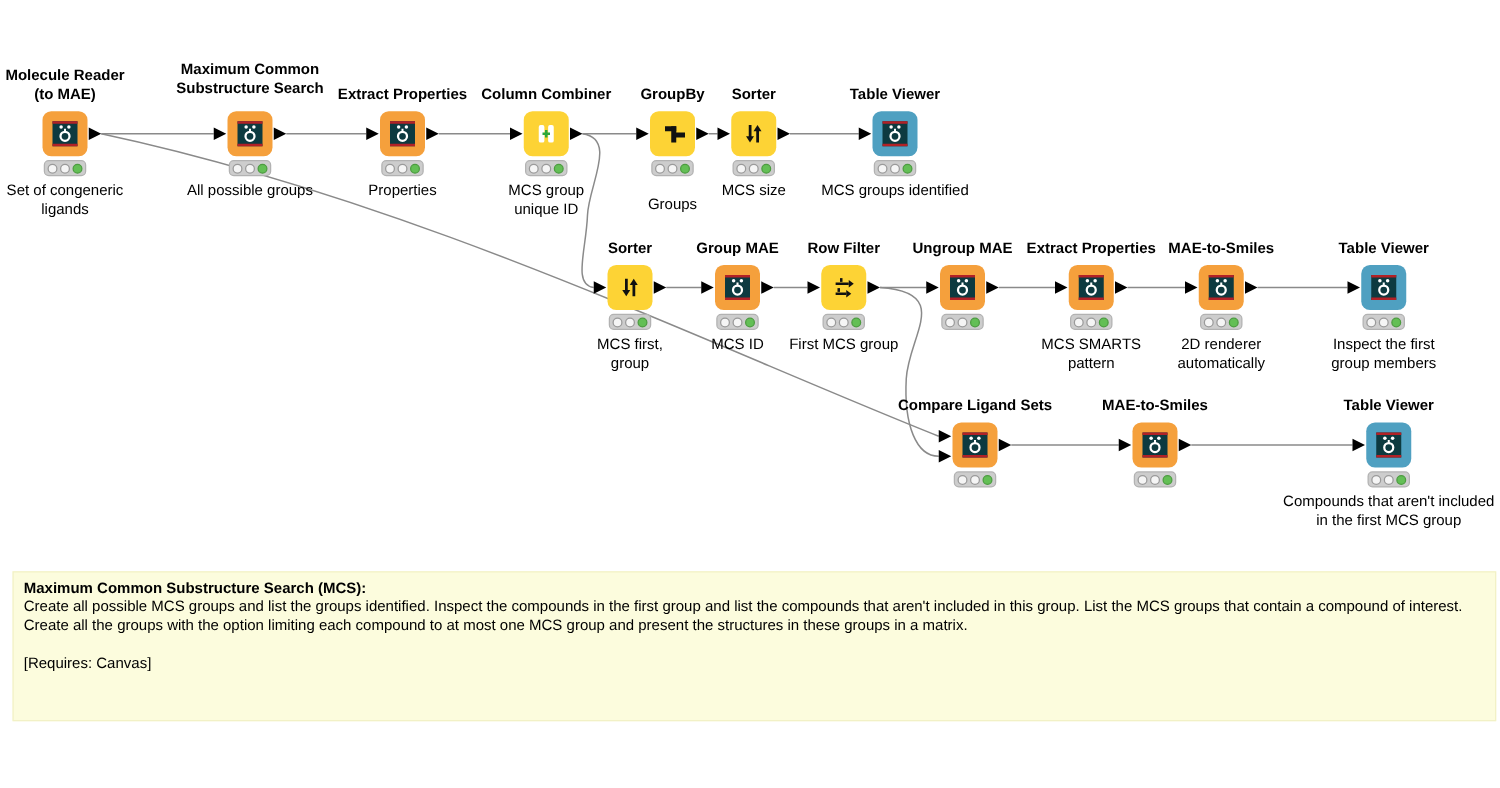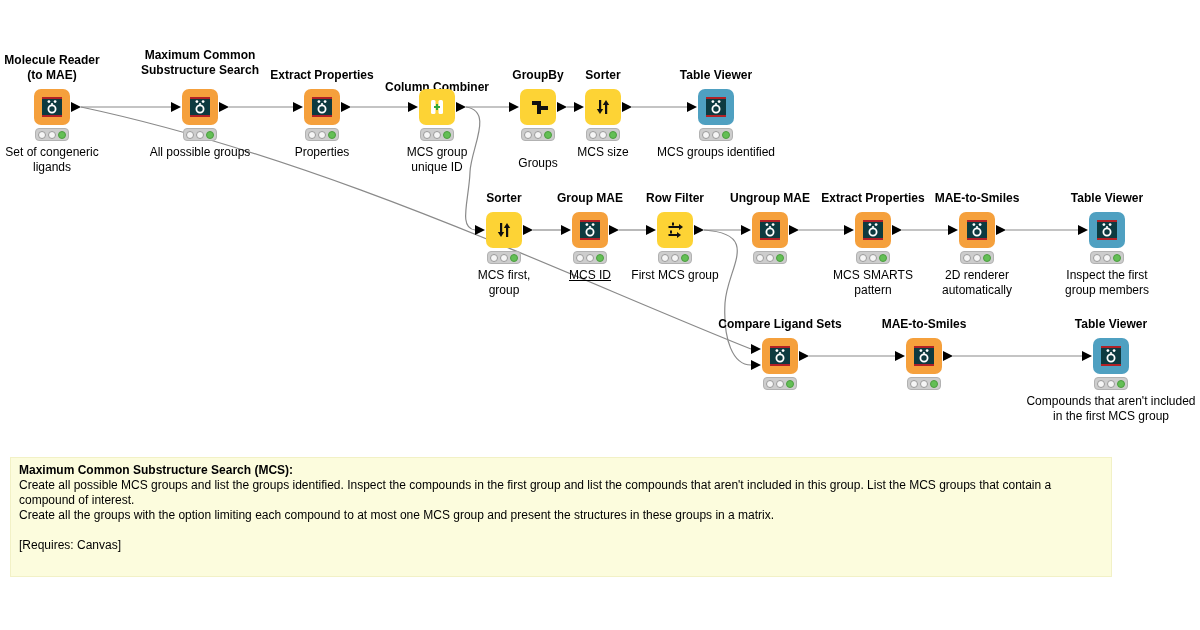--- a/index.html
+++ b/index.html
@@ -25,21 +25,21 @@
   .node-label{position:absolute;width:300px;text-align:center;font-size:12px;line-height:15px;white-space:nowrap;}
   .lights{
     position:absolute;width:34px;height:13px;background:#cdcdcd;border:1px solid #b2b2b2;
     border-radius:4px;display:flex;align-items:center;justify-content:space-between;
     padding:0 2px;box-sizing:border-box;
   }
   .bulb{width:8px;height:8px;border-radius:50%;box-sizing:border-box;}
   .bulb.off{background:#f5f5f5;border:1px solid #9a9a9a;}
   .bulb.green{background:#63bf55;border:1px solid #4c9c40;}
   #annotation{
-    position:absolute;left:10px;top:457px;width:1102px;height:120px;box-sizing:border-box;
+    position:absolute;left:10px;top:457px;width:1187px;height:120px;box-sizing:border-box;
     background:#fcfcdd;border:1px solid #f2f1c6;padding:5px 8px;font-size:12px;line-height:15px;
   }
   #annotation .head{font-weight:700;}
   .ann-line{min-height:15px;}
 </style>
 </head>
 <body>
 
 <div id="canvas">
   <svg id="wires" xmlns="http://www.w3.org/2000/svg">
@@ -126,21 +126,21 @@
         <div class="port" style="left: 37px; top: 13px;"></div>
       </div>
       <div class="lights" style="left: 305px; top: 128px;">
         <span class="bulb off"></span>
         <span class="bulb off"></span>
         <span class="bulb green"></span>
       </div>
       <div class="node-label" style="left: 172px; top: 145px;">
         <div>Properties</div>
       </div>
-      <div class="node-title" style="left: 287px; top: 80px; text-align: center;">
+      <div class="node-title" style="left: 287px; top: 68px; text-align: center;">
         <div>Column Combiner</div>
       </div>
       <div class="node-sq c-yellow" style="left: 419px; top: 89px;">
         <svg width="22" height="22" viewBox="0 0 22 22">
           <rect x="5" y="4" width="4.5" height="14" rx="1.5" fill="#fff"></rect>
           <rect x="12.5" y="4" width="4.5" height="14" rx="1.5" fill="#fff"></rect>
           <rect x="8" y="10" width="6" height="2" fill="#2fa83c"></rect>
           <rect x="10" y="8" width="2" height="6" fill="#2fa83c"></rect>
         </svg>
         <div class="port" style="left: -11px; top: 13px;"></div>
@@ -253,21 +253,21 @@
           </svg>
         </div>
         <div class="port" style="left: -11px; top: 13px;"></div>
         <div class="port" style="left: 37px; top: 13px;"></div>
       </div>
       <div class="lights" style="left: 573px; top: 251px;">
         <span class="bulb off"></span>
         <span class="bulb off"></span>
         <span class="bulb green"></span>
       </div>
-      <div class="node-label" style="left: 440px; top: 268px; text-decoration: underline;">
+      <div class="node-label" style="left: 440px; top: 268px;">
         <div>MCS ID</div>
       </div>
       <div class="node-title" style="left: 525px; top: 191px;">
         <div>Row Filter</div>
       </div>
       <div class="node-sq c-yellow" style="left: 657px; top: 212px;">
         <svg width="22" height="22" viewBox="0 0 22 22">
           <rect x="8" y="3.5" width="2" height="3" fill="#111"></rect>
           <rect x="4.5" y="7" width="10.5" height="2" fill="#111"></rect>
           <polygon points="15,5 19,8 15,11" fill="#111"></polygon>

